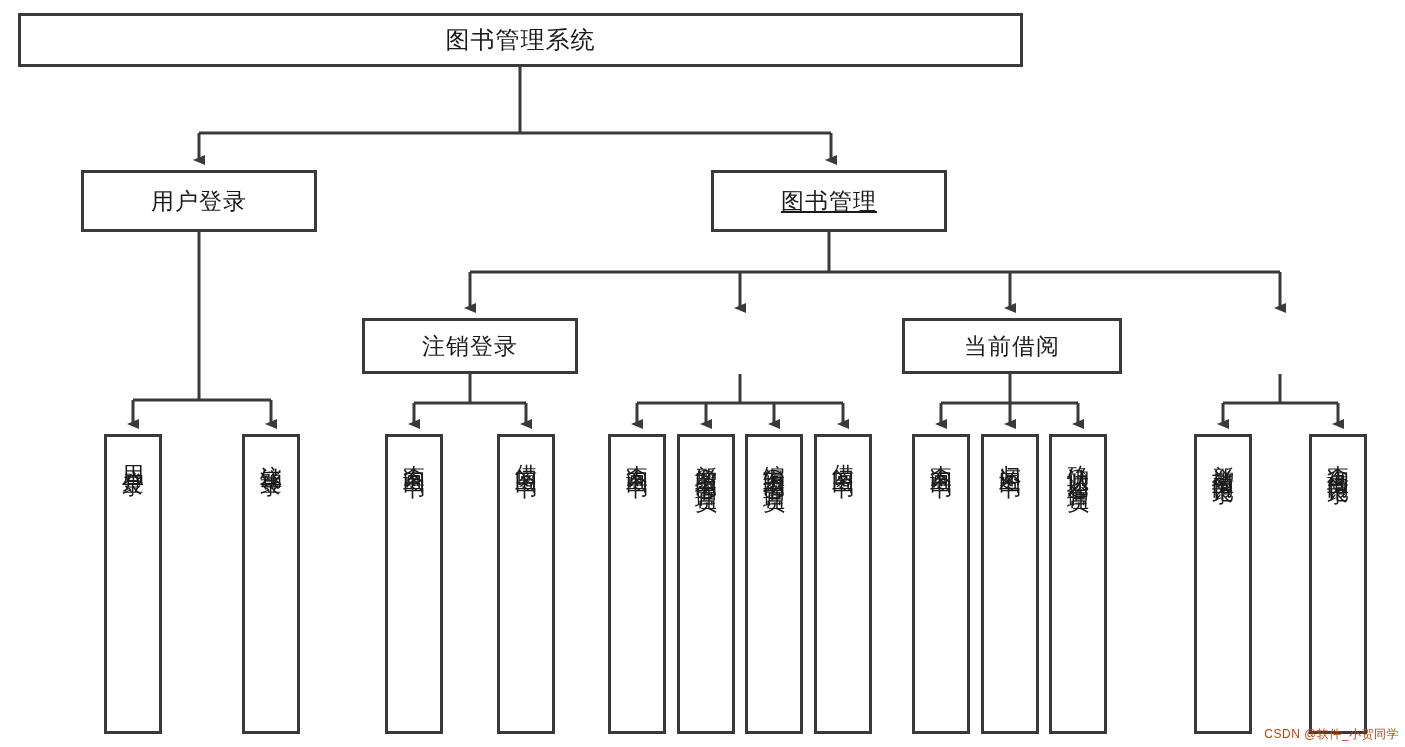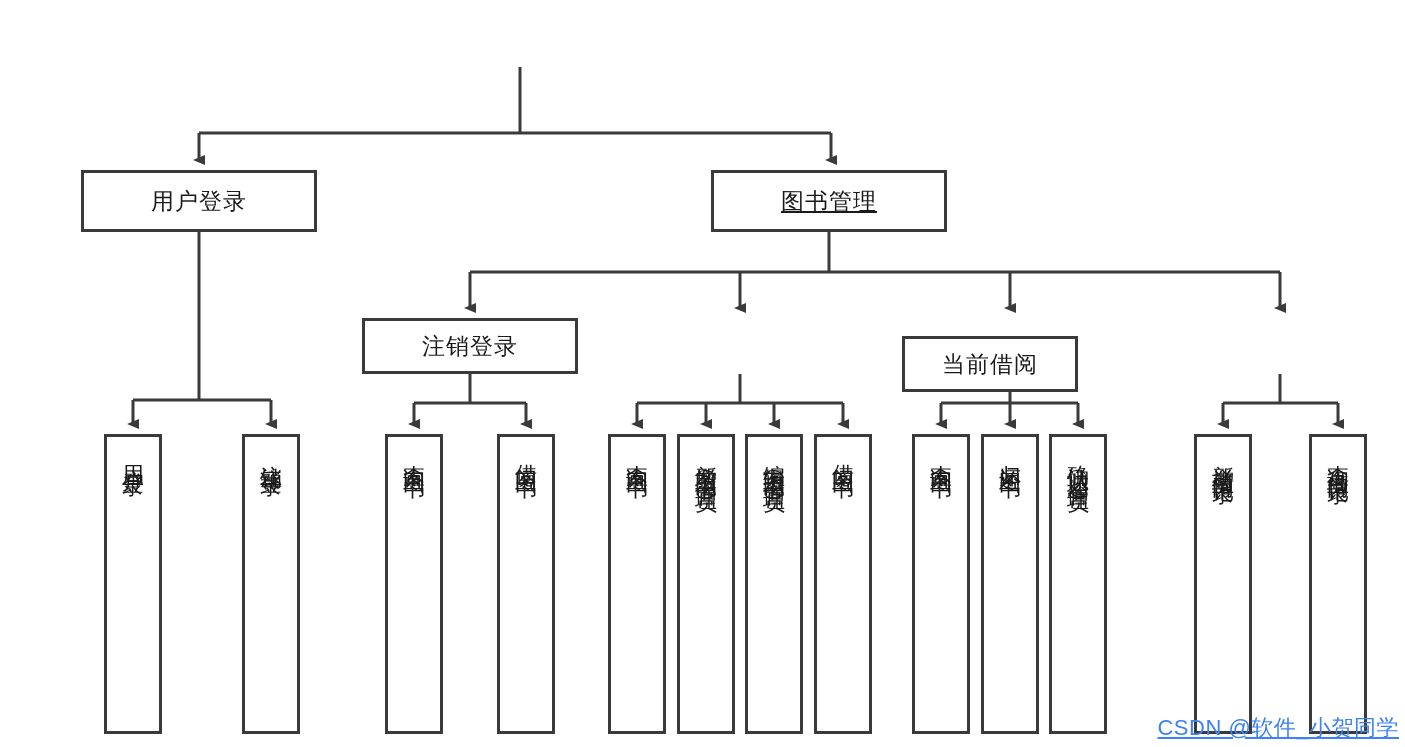--- a/index.html
+++ b/index.html
@@ -53,25 +53,24 @@
     line-height: 1;
     white-space: nowrap;
   }
   .node.root {
     font-size: 24px;
   }
   .watermark {
     position: absolute;
     right: 6px;
     bottom: 4px;
-    font-size: 22px;
-    color: #3b82f6;
+    font-size: 12px;
+    color: #c2410c;
     letter-spacing: 0.5px;
     white-space: nowrap;
-    text-decoration: underline;
   }
 </style>
 </head>
 <body>
 
 <div id="canvas">
 
   <svg id="wires" viewBox="0 0 1405 747" width="1405" height="747">
     <defs>
       <marker id="arrow" markerWidth="12" markerHeight="12" refX="5" refY="6" orient="auto" markerUnits="userSpaceOnUse">
@@ -115,32 +114,35 @@
       <path d="M1010,403 L1010,424" marker-end="url(#arrow)"></path>
       <path d="M1078,403 L1078,424" marker-end="url(#arrow)"></path>
 
       <path d="M1280,374 L1280,403"></path>
       <path d="M1223,403 L1338,403"></path>
       <path d="M1223,403 L1223,424" marker-end="url(#arrow)"></path>
       <path d="M1338,403 L1338,424" marker-end="url(#arrow)"></path>
     </g>
   </svg>
 
+  <div class="node h root" style="left:18px; top:13px; width:1005px; height:54px;">
+    <span>图书管理系统</span>
+  </div>
 
   <div class="node h" style="left:81px; top:170px; width:236px; height:62px;">
     <span>用户登录</span>
   </div>
   <div class="node h" style="left:711px; top:170px; width:236px; height:62px;text-decoration:underline;">
     <span>图书管理</span>
   </div>
 
   <div class="node h" style="left:362px; top:318px; width:216px; height:56px;">
     <span>注销登录</span>
   </div>
-  <div class="node h" style="left:902px; top:336px; width:176px; height:56px;">
+  <div class="node h" style="left:902px; top:318px; width:220px; height:56px;">
     <span>当前借阅</span>
   </div>
 
   <div class="node v" style="left:104px; top:434px; width:58px; height:300px;">
     <span class="vlabel">用户登录</span>
   </div>
   <div class="node v" style="left:242px; top:434px; width:58px; height:300px;">
     <span class="vlabel">注销登录</span>
   </div>
 

